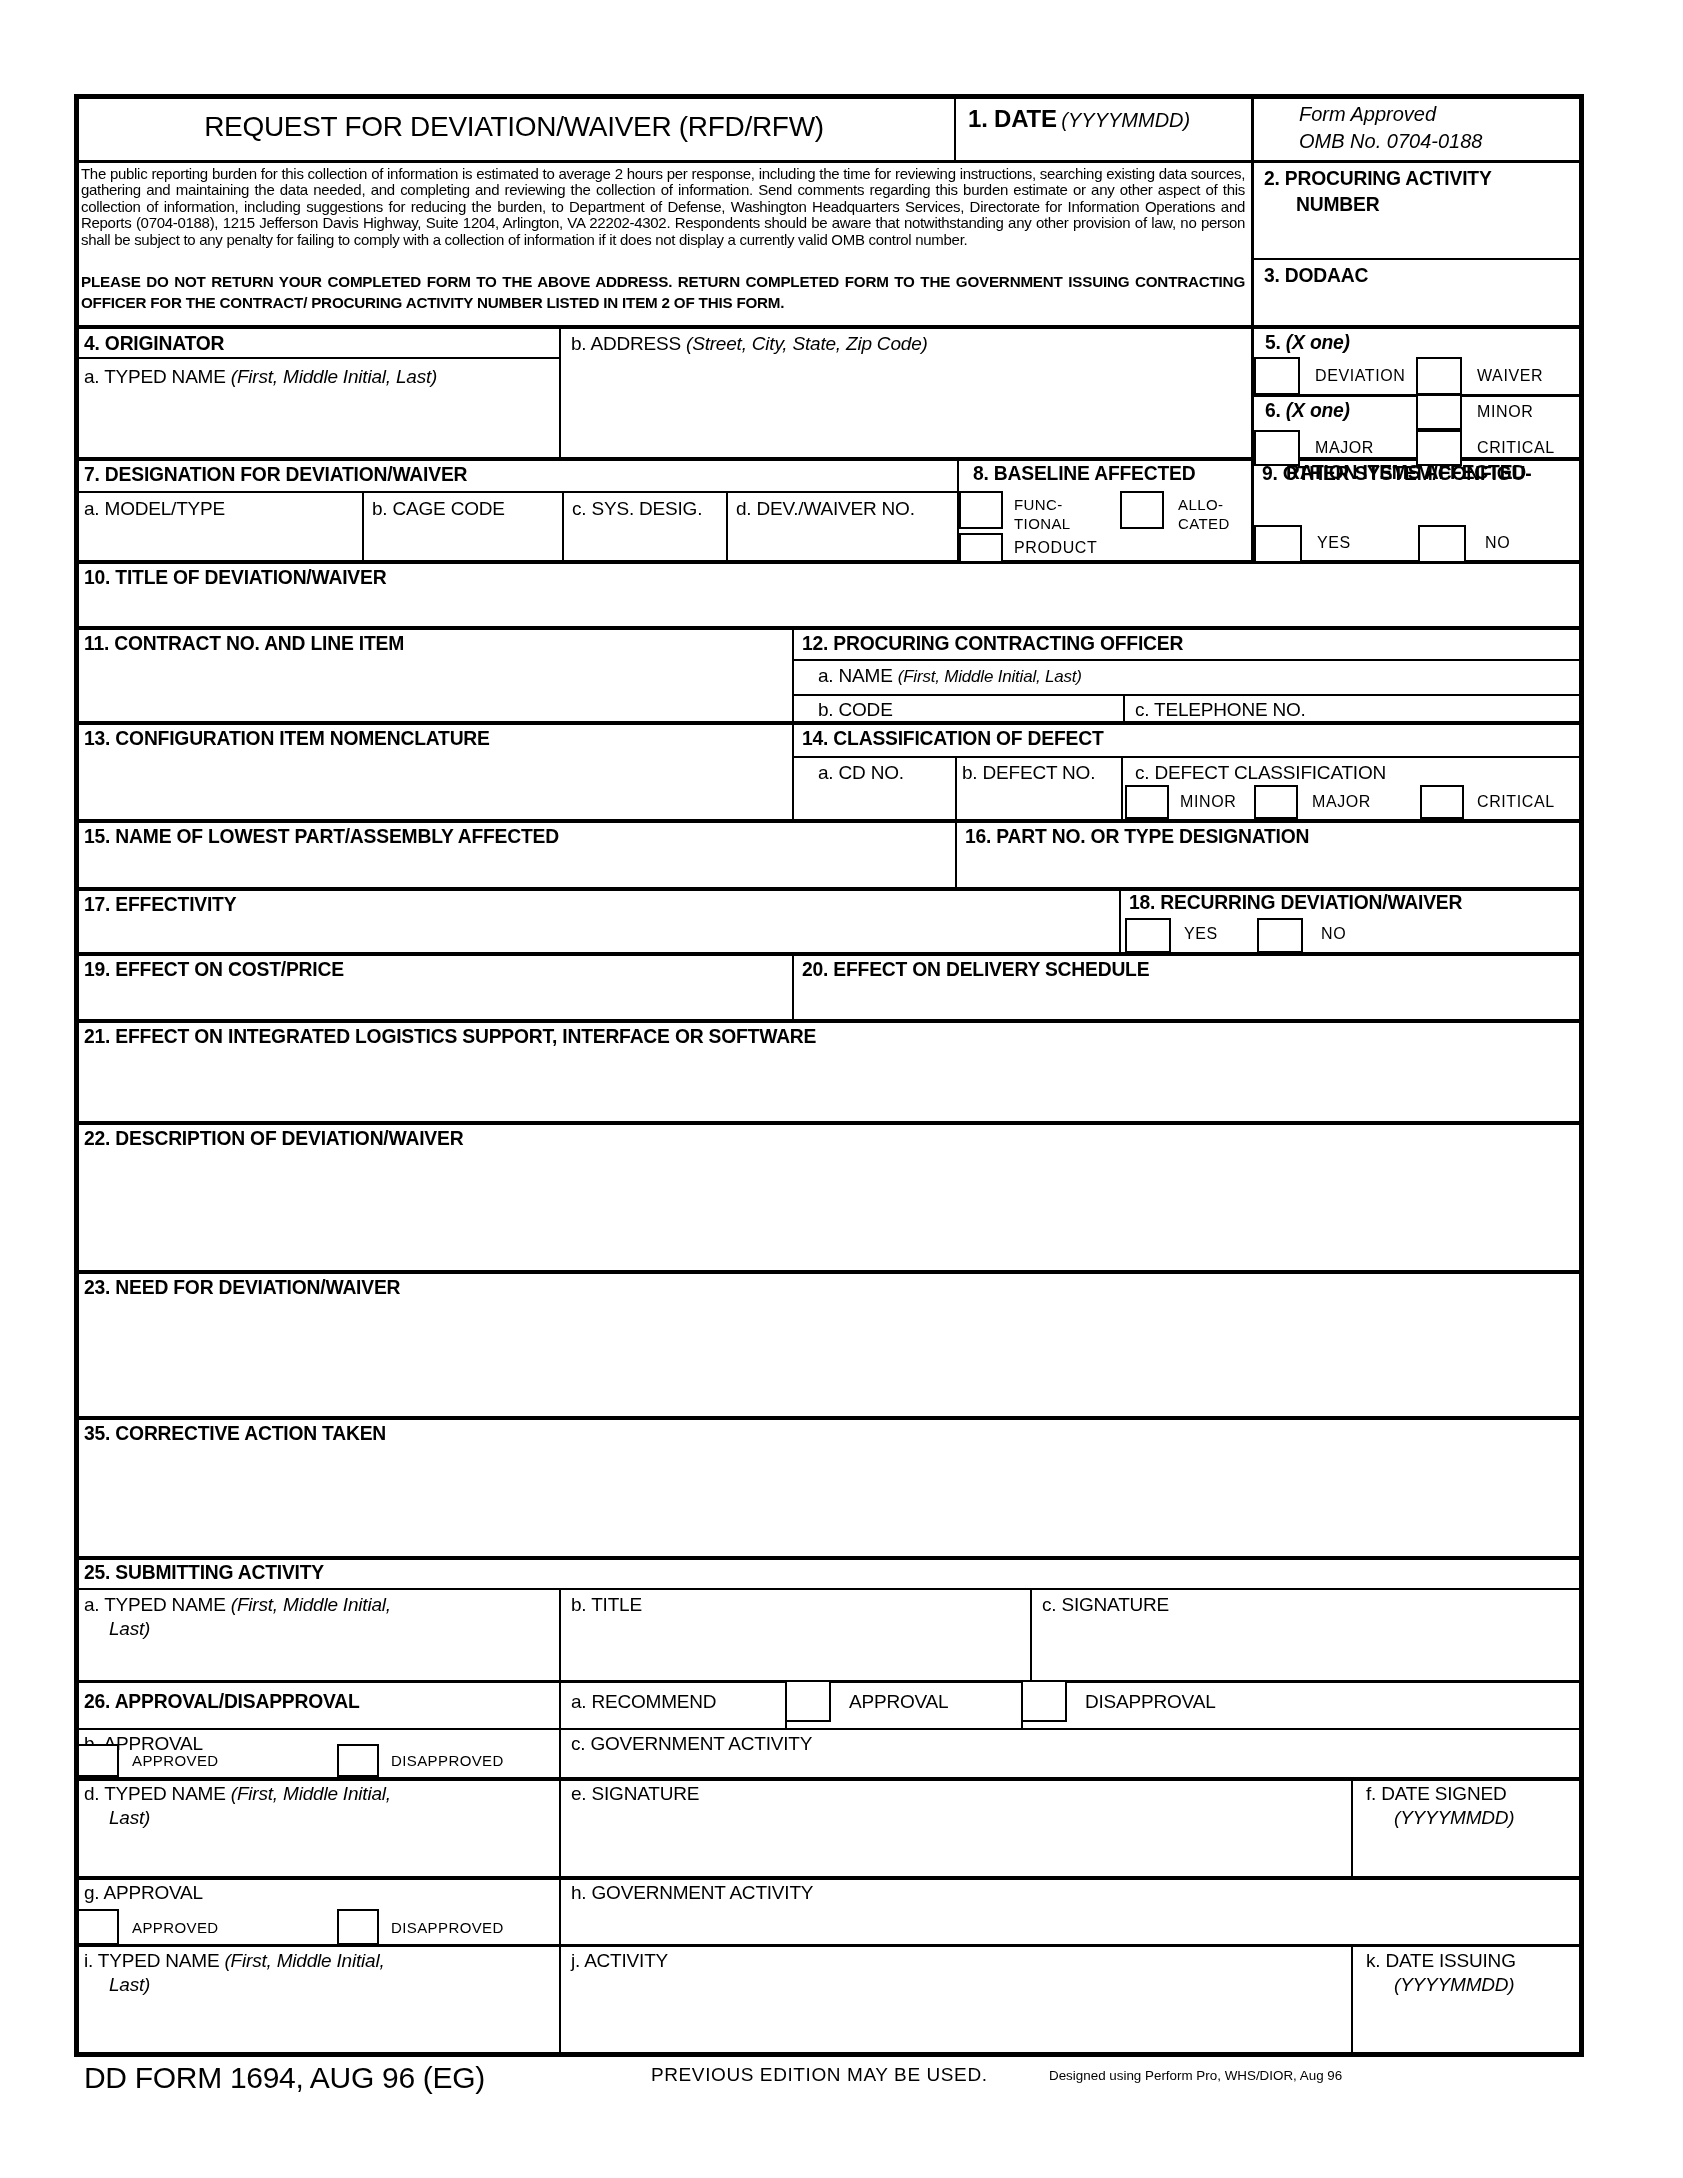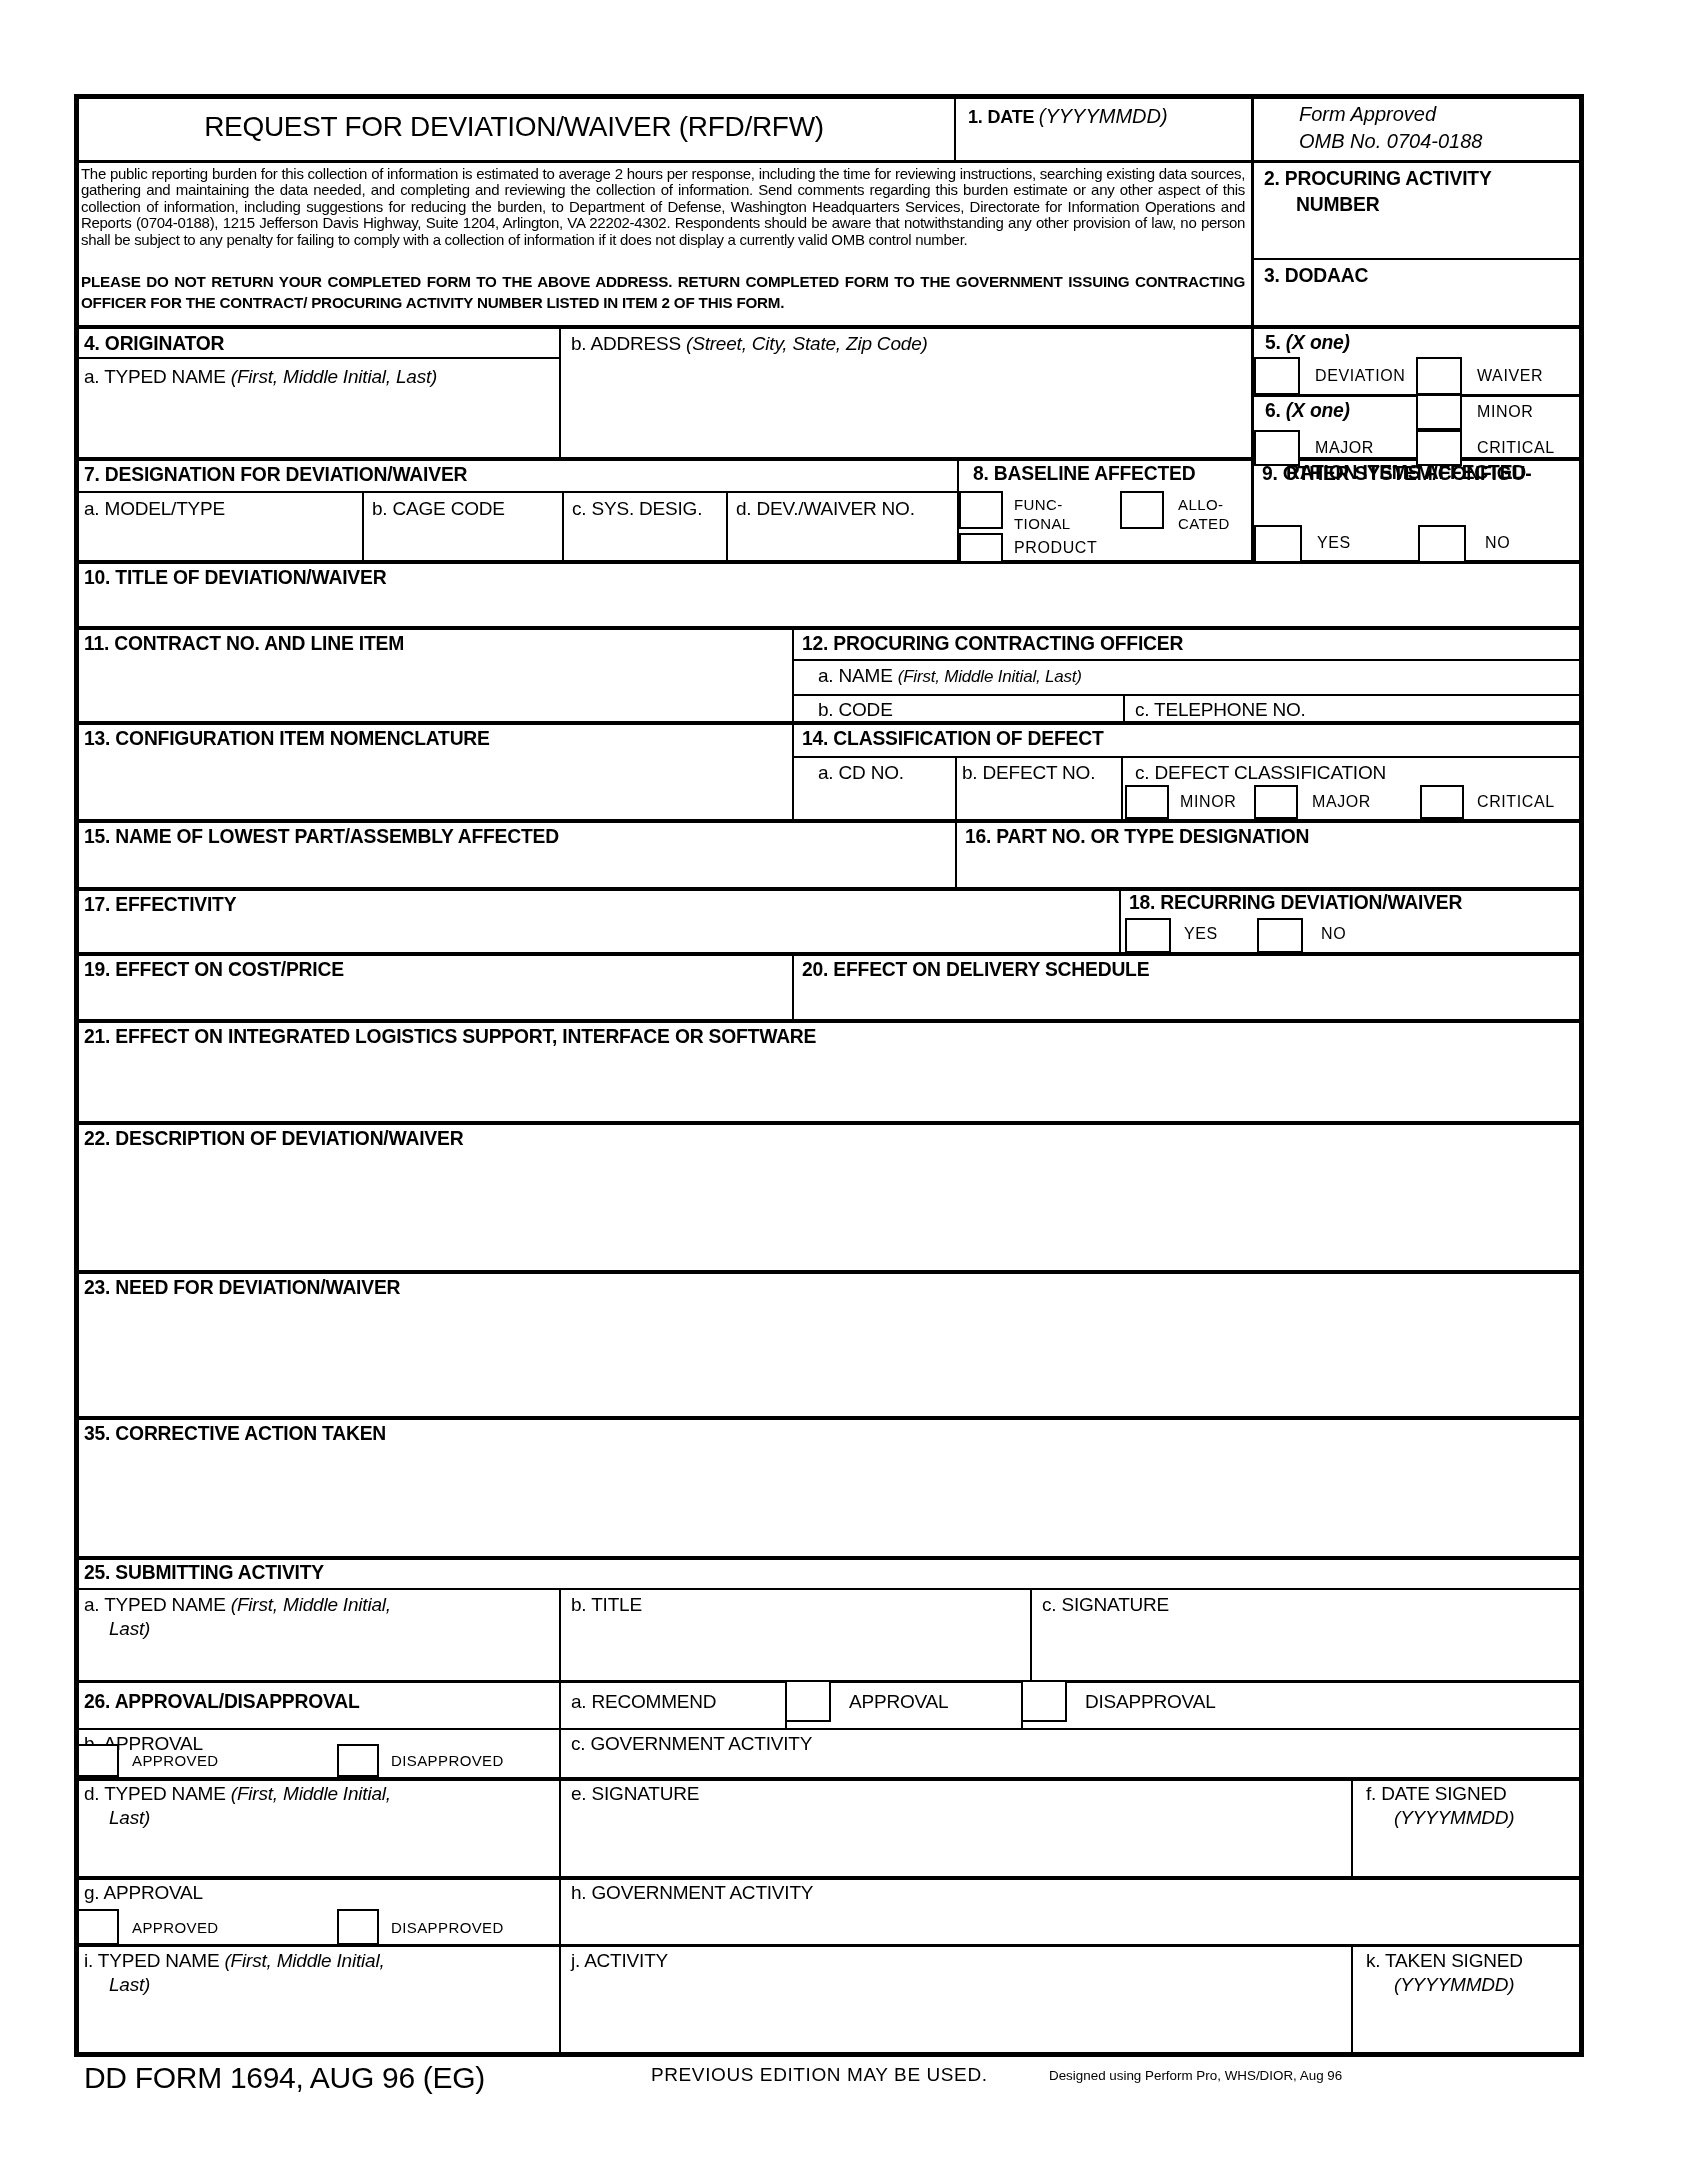--- a/index.html
+++ b/index.html
@@ -73,21 +73,21 @@
 <div class="ln" style="left:559px;top:1588px;width:2px;height:94px"></div>
 <div class="ln" style="left:1030px;top:1588px;width:2px;height:94px"></div>
 <div class="ln" style="left:559px;top:1680px;width:2px;height:374px"></div>
 <div class="ln" style="left:785px;top:1680px;width:2px;height:50px"></div>
 <div class="ln" style="left:1021px;top:1680px;width:2px;height:50px"></div>
 <div class="ln" style="left:1351px;top:1777px;width:2px;height:101px"></div>
 <div class="ln" style="left:1351px;top:1944px;width:2px;height:110px"></div>
 
 <div class="t title" style="left:74px;top:111px;width:880px">REQUEST FOR DEVIATION/WAIVER (RFD/RFW)</div>
 <div class="t" style="left:968px;top:105px">
-  <span class="n" style="font-size:18px">1. DATE</span>
+  <span class="n" style="font-size:24px">1. DATE</span>
   <span class="hint" style="font-size:20px">(YYYYMMDD)</span>
 </div>
 <div class="t it" style="left:1299px;top:101px">
   <div>Form Approved</div>
   <div>OMB No. 0704-0188</div>
 </div>
 <div class="t j burden" style="left:81px;top:166px;width:1164px">The public reporting burden for this collection of information is estimated to average 2 hours per response, including the time for reviewing instructions, searching existing data sources, gathering and maintaining the data needed, and completing and reviewing the collection of information.  Send comments regarding this burden estimate or any other aspect of this collection of information, including suggestions for reducing the burden, to Department of Defense, Washington Headquarters Services, Directorate for Information Operations and Reports (0704-0188), 1215 Jefferson Davis Highway, Suite 1204, Arlington, VA  22202-4302.  Respondents should be aware that notwithstanding any other provision of law, no person shall be subject to any penalty for failing to comply with a collection of information if it does not display a currently valid OMB control number.</div>
 <div class="t j notice" style="left:81px;top:271px;width:1164px">PLEASE DO NOT RETURN YOUR COMPLETED FORM TO THE ABOVE ADDRESS.  RETURN COMPLETED FORM TO THE GOVERNMENT ISSUING CONTRACTING OFFICER FOR THE CONTRACT/ PROCURING ACTIVITY NUMBER LISTED IN ITEM 2 OF THIS FORM.</div>
 <div class="t n" style="left:1264px;top:168px">2. PROCURING ACTIVITY</div>
 <div class="t n" style="left:1296px;top:194px">NUMBER</div>
@@ -220,19 +220,19 @@
 <div class="cb" style="left:337px;top:1909px;width:42px;height:36px"></div>
 <div class="cbl2" style="left:391px;top:1918px">DISAPPROVED</div>
 <div class="t s" style="left:571px;top:1882px">h. GOVERNMENT ACTIVITY</div>
 
 <div class="t s" style="left:84px;top:1950px">
   <span>i. TYPED NAME</span>
   <span class="hint">(First, Middle Initial,</span>
 </div>
 <div class="t s hint" style="left:109px;top:1974px">Last)</div>
 <div class="t s" style="left:571px;top:1950px">j. ACTIVITY</div>
-<div class="t s" style="left:1366px;top:1950px">k. TAKEN SIGNED</div>
+<div class="t s" style="left:1366px;top:1950px">k. DATE ISSUING</div>
 <div class="t s hint" style="left:1394px;top:1974px">(YYYYMMDD)</div>
 
 <div class="t ft1" style="left:84px;top:2061px">DD FORM 1694, AUG 96 (EG)</div>
 <div class="t ft2" style="left:651px;top:2064px">PREVIOUS EDITION  MAY BE USED.</div>
 <div class="t ft3" style="left:1049px;top:2068px;width:493px;">Designed using Perform Pro, WHS/DIOR, Aug 96</div>
 
 
 </body></html>

